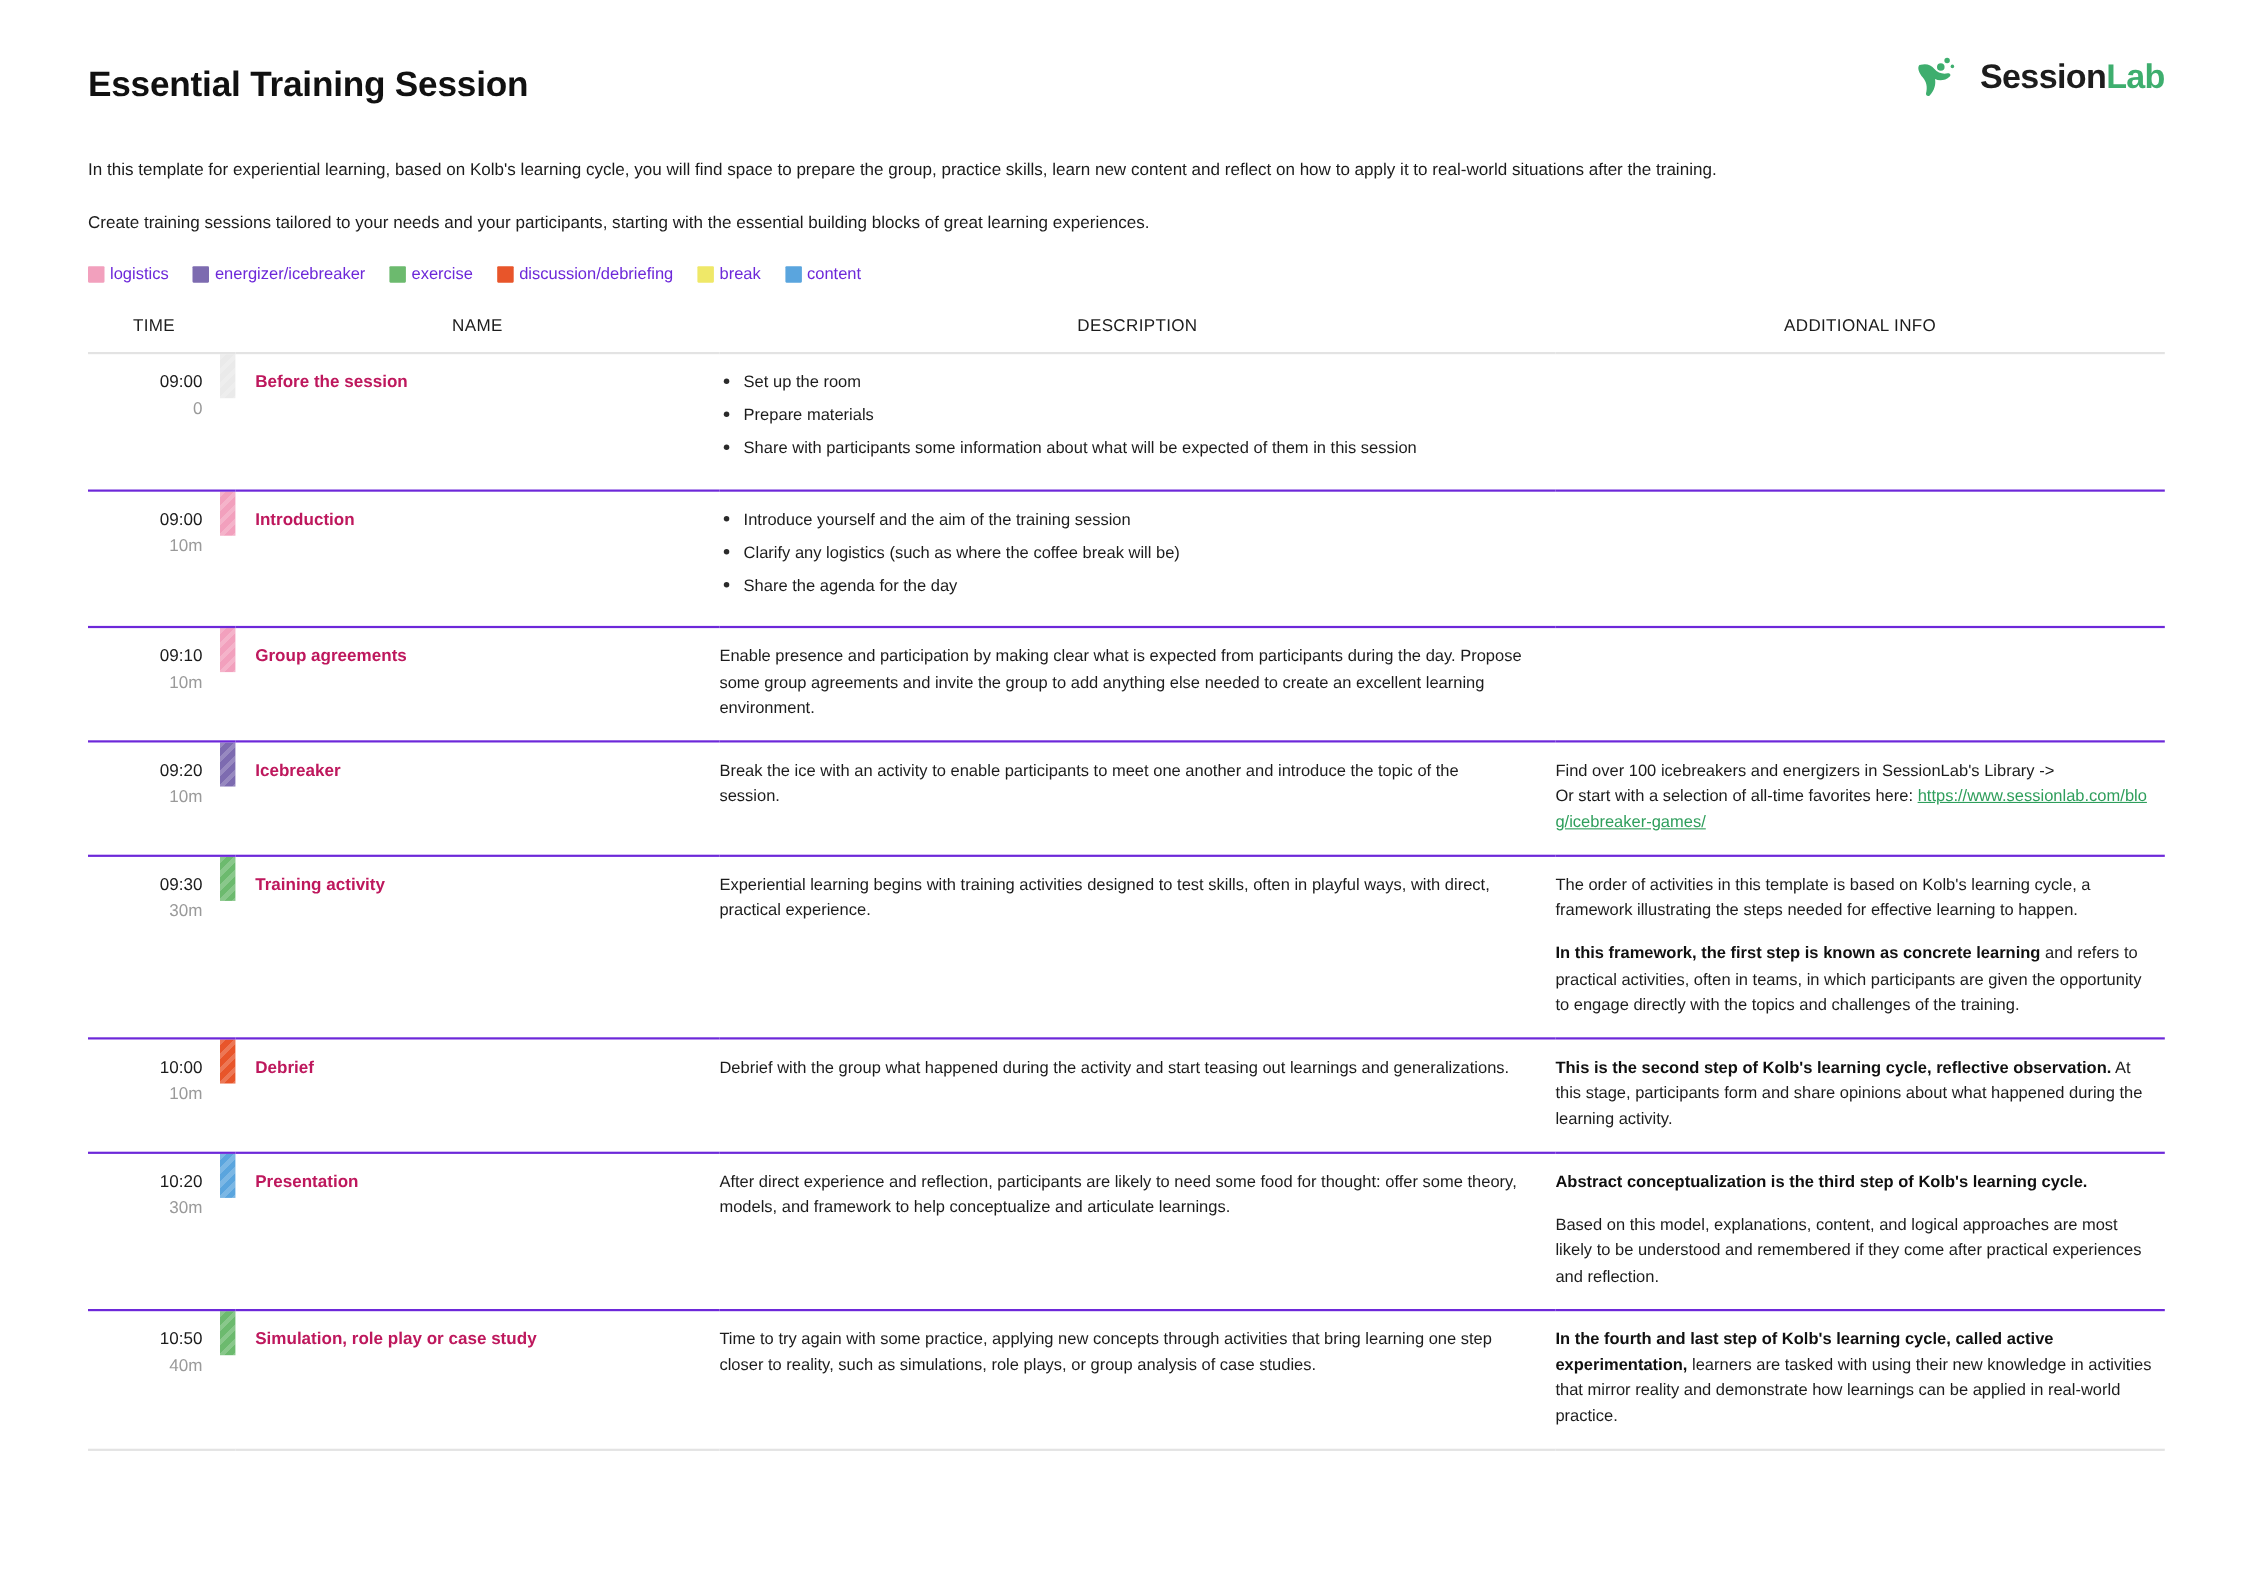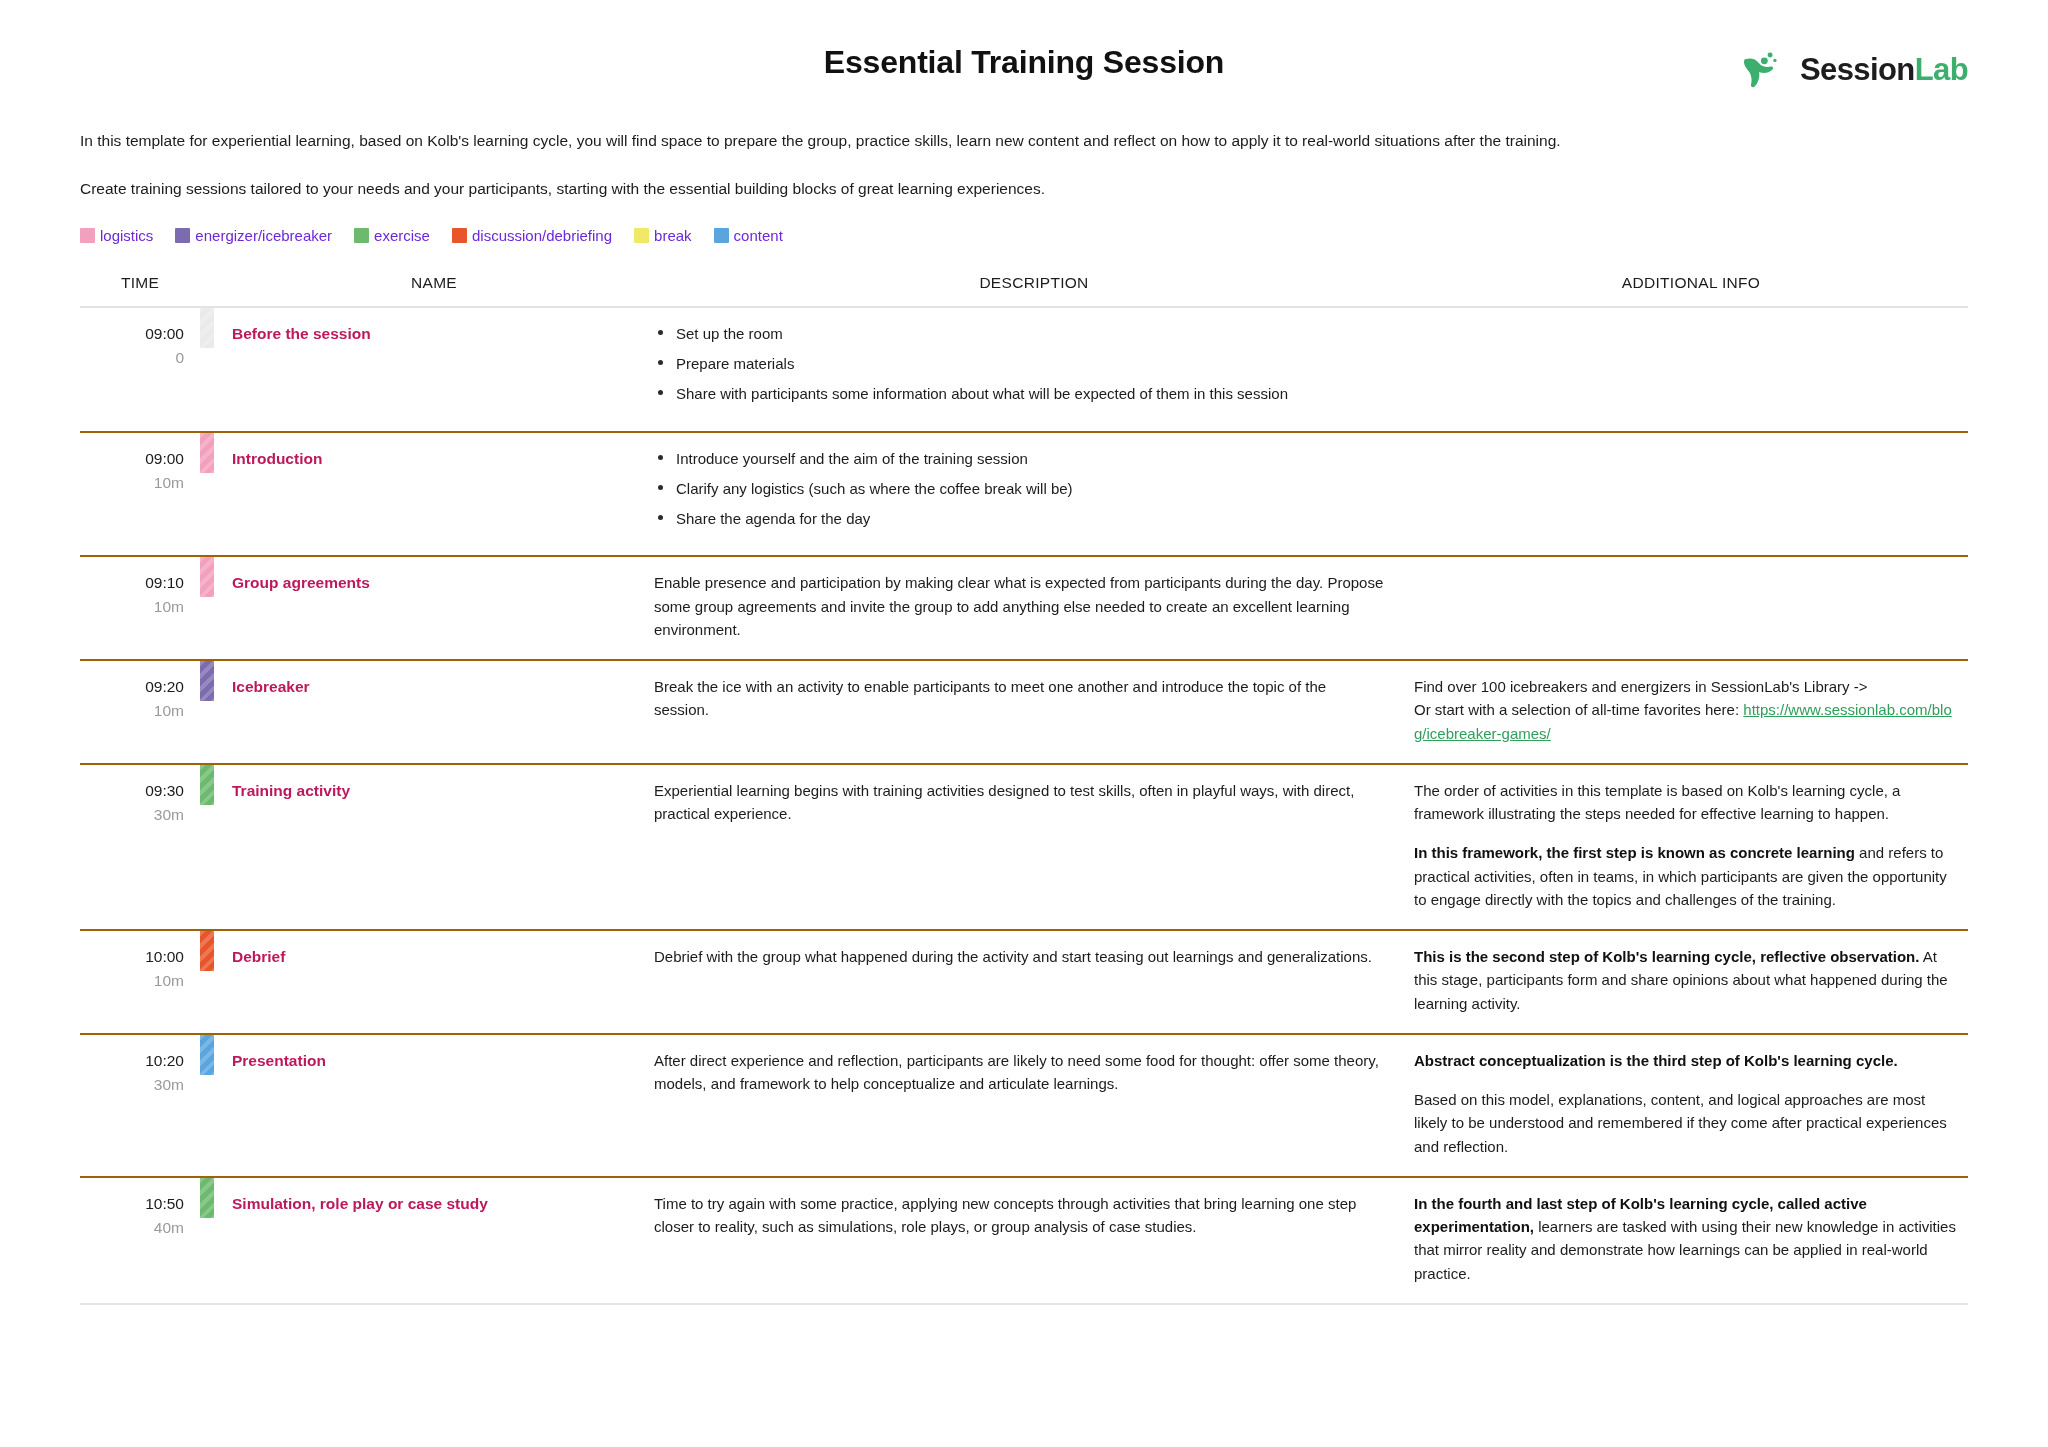--- a/index.html
+++ b/index.html
@@ -13,23 +13,22 @@
   .page{
     position:relative;
     width:2048px;height:1447px;
     box-sizing:border-box;
     padding:0 80px;
   }
 
   
   .header{
     position:relative;
-    padding-top:44px;
+    padding-top:58px;
     height:72px;
-    text-align:center;
   }
   .doc-title{
     font-size:32px;
     font-weight:bold;
     letter-spacing:-0.2px;
     color:#111111;
     margin:0;
   }
   .logo{
     position:absolute;
@@ -92,21 +91,21 @@
     color:#1c1c1c;
     padding:0 0 14px 0;
     text-align:center;
     vertical-align:bottom;
     letter-spacing:0.3px;
   }
   thead th.th-time{padding-left:0;}
   thead th.th-name{text-align:center;}
   thead tr{border-bottom:2px solid #e3e3e3;}
 
-  tbody tr{border-bottom:2px solid #a16207;}
+  tbody tr{border-bottom:2px solid #6d28d9;}
   tbody tr:last-child{border-bottom:2px solid #e3e3e3;}
 
   td{
     vertical-align:top;
     padding:0;
   }
   .cell-time{
     padding:14px 16px 18px 0;
     text-align:right;
     font-size:15.5px;

